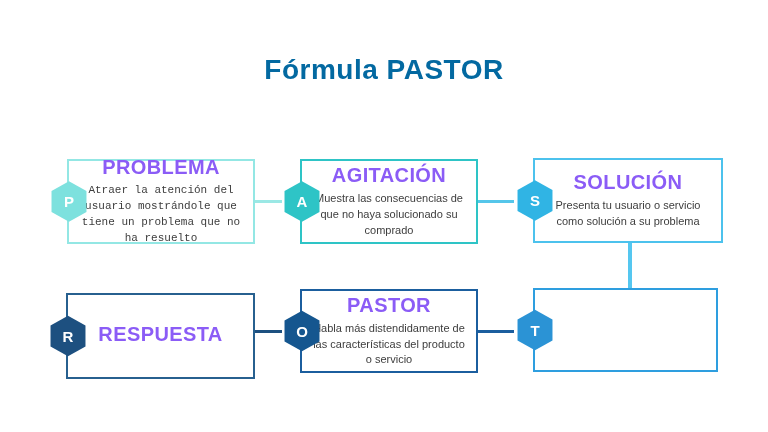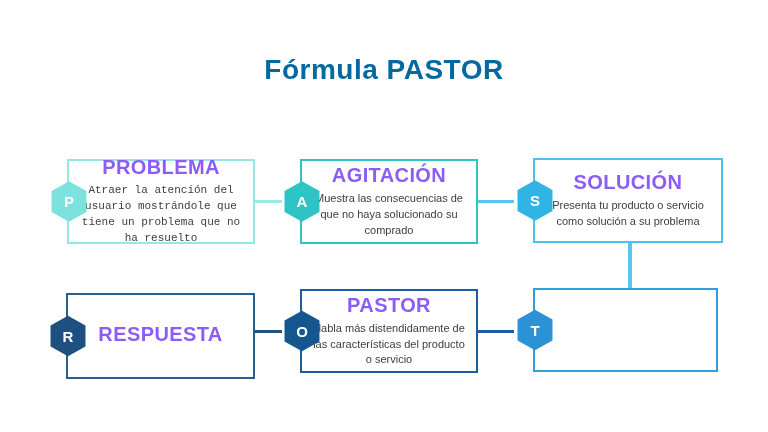--- a/index.html
+++ b/index.html
@@ -117,21 +117,21 @@
     </div>
     <h2 class="box-heading">AGITACIÓN</h2>
     <p class="box-body body-a">Muestra las consecuencias de que no haya solucionado su comprado</p>
   </div>
 
   <div class="box box-s" style="border-color: rgb(76, 194, 237);">
     <div class="badge" style="background-color: rgb(48, 180, 228);">
       <span class="badge-letter">S</span>
     </div>
     <h2 class="box-heading">SOLUCIÓN</h2>
-    <p class="box-body body-s">Presenta tu producto o servicio como solución a su problema</p>
+    <p class="box-body body-s">Presenta tu usuario o servicio como solución a su problema</p>
   </div>
 
   <div class="box box-r" style="border-color: rgb(39, 96, 143);">
     <div class="badge" style="background-color: rgb(29, 80, 128);">
       <span class="badge-letter">R</span>
     </div>
     <h2 class="box-heading">RESPUESTA</h2>
   </div>
 
   <div class="box box-o" style="border-color: rgb(27, 94, 158);">

